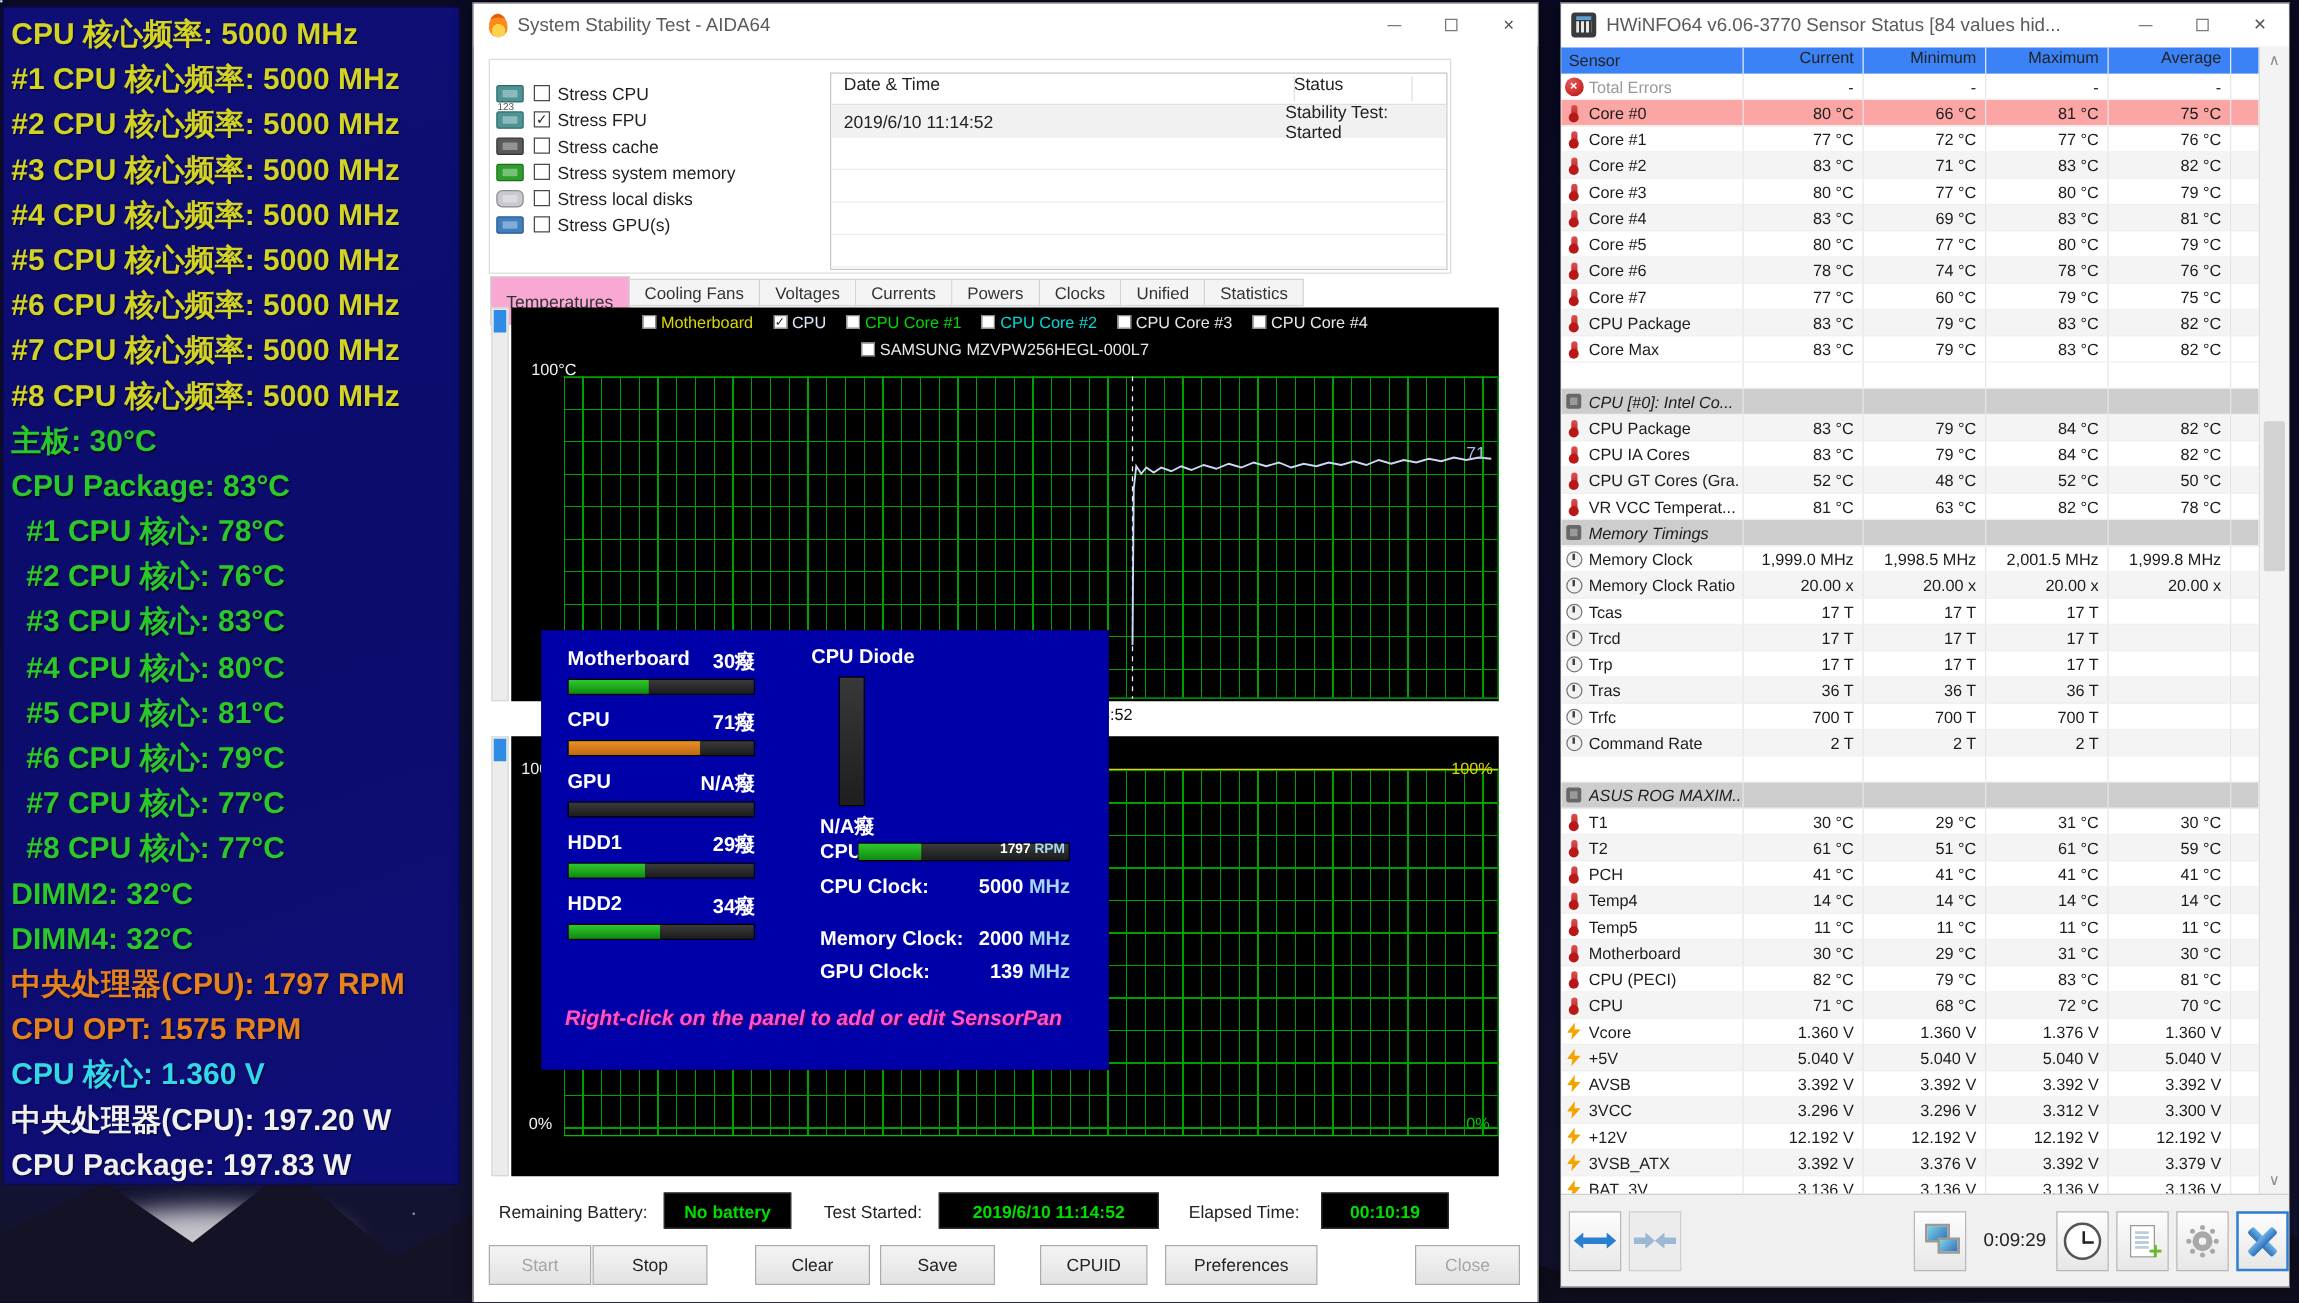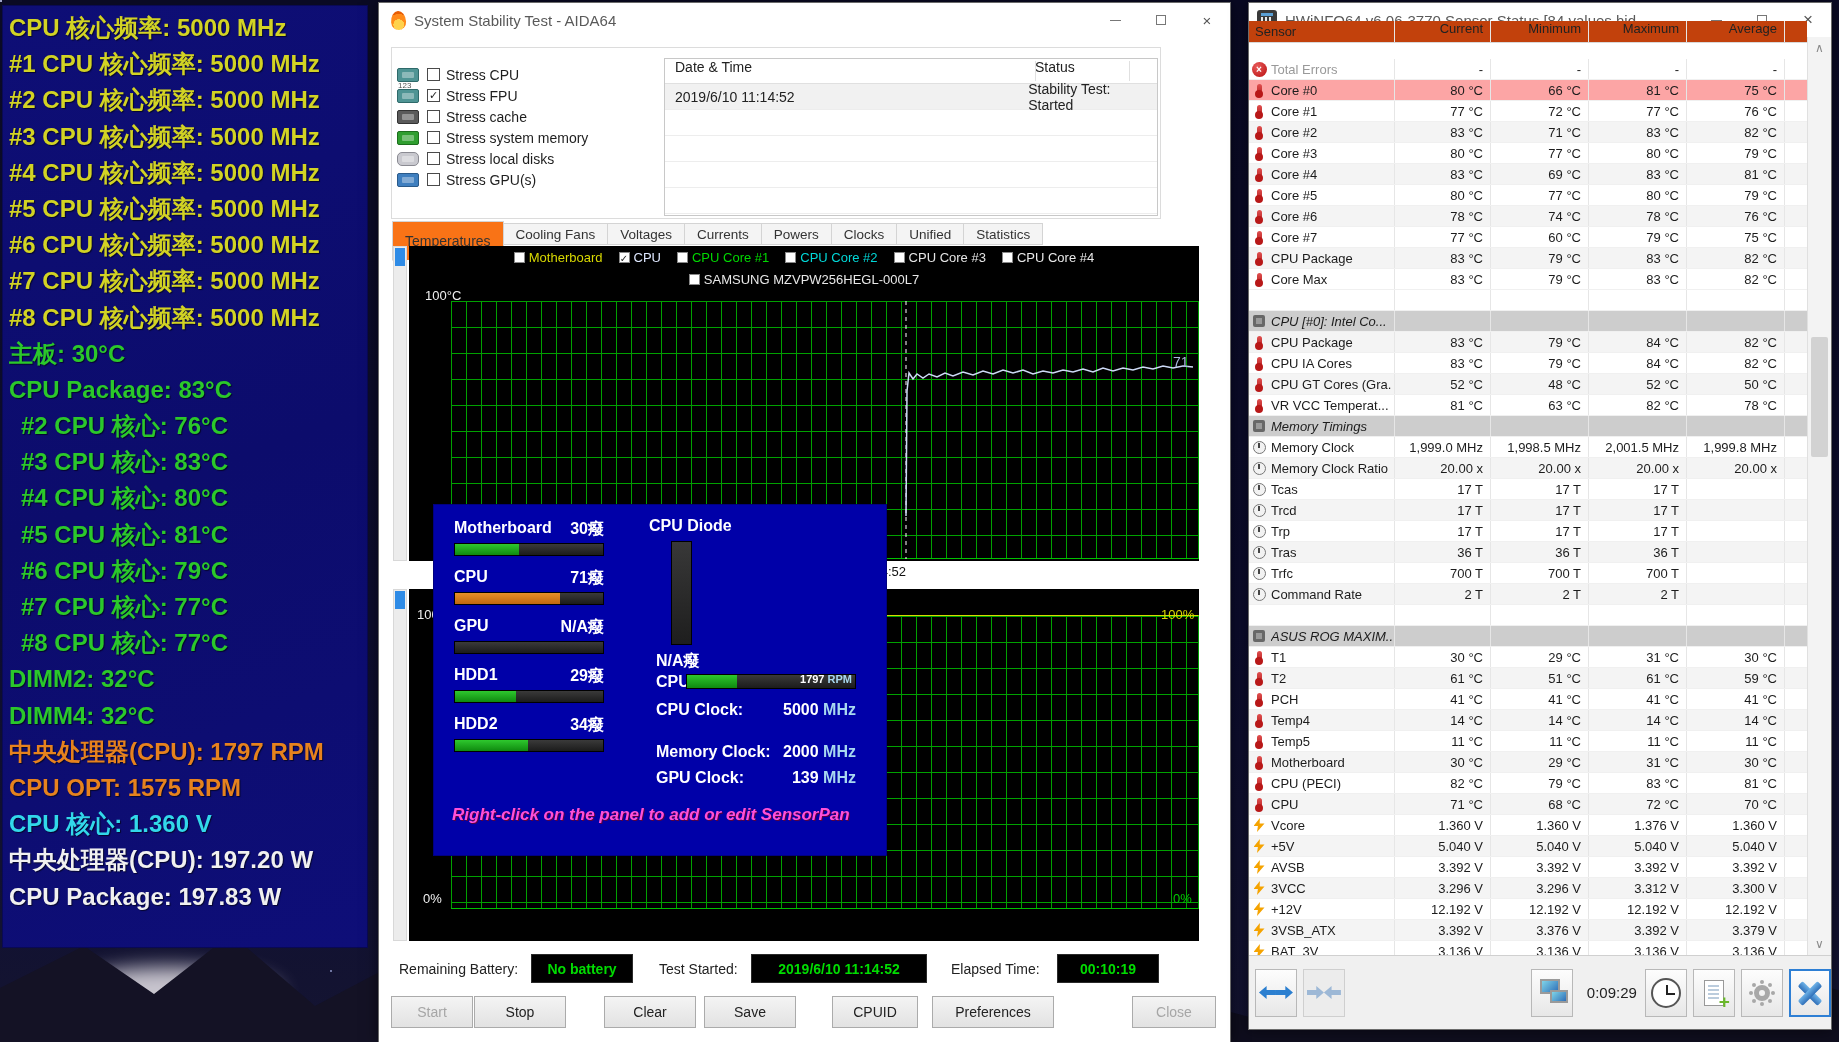--- a/index.html
+++ b/index.html
@@ -55,21 +55,21 @@
   .logview{position:absolute;left:285px;top:55px;width:494px;height:158px;border:1px solid #c8c8c8;background:#fff;font-size:14px;color:#222;}
   .log-head{position:relative;height:25px;border-bottom:1px solid #e0e0e0;display:flex;align-items:flex-start;}
   .log-col1{padding-left:10px;width:370px;}
   .log-sep{position:absolute;top:2px;bottom:2px;width:1px;background:#e0e0e0;}
   .log-row{position:relative;height:26px;display:flex;align-items:center;border-bottom:1px solid #ededed;}
   .log-row.hl{background:#f1f1f1;}
   
   .tabs{position:absolute;left:13px;top:218px;height:24px;display:flex;font-size:13.5px;color:#333;}
   .tab{padding:0 12px;display:flex;align-items:center;border:1px solid #d4d4d4;border-left:none;background:#f4f4f4;height:22px;margin-top:2px;}
   .tab:first-child{border-left:1px solid #d4d4d4;}
-  .tab.active{background:#f97316;height:40px;margin-top:0;border-bottom:1px solid #fff;font-size:14px;}
+  .tab.active{background:#f9a8d4;height:40px;margin-top:0;border-bottom:1px solid #fff;font-size:14px;}
   
   .chart-black{position:absolute;left:30px;width:790px;background:#000;}
   #chart1{top:243px;height:315px;}
   #chart2{top:586px;height:352px;}
   .gutter{position:absolute;left:14px;width:14px;background:#ececec;border:1px solid #d8d8d8;}
   .gutter .thumb{position:absolute;left:1px;right:1px;top:1px;height:18px;background:#2e8be6;}
   .grid{position:absolute;background-image:
      repeating-linear-gradient(to right,#00a000 0 1px,transparent 1px 15px),
      repeating-linear-gradient(to bottom,#00a000 0 1px,transparent 1px 26px);
      border-right:1px solid #00a000;border-bottom:1px solid #00c000;}
@@ -107,22 +107,22 @@
     display:flex;align-items:center;justify-content:center;font-size:14px;font-weight:bold;}
   .btnrow-btn{position:absolute;top:993px;height:32px;background:linear-gradient(180deg,#f4f4f4,#e2e2e2);
     border:1px solid #ababab;font-size:14px;color:#222;display:flex;align-items:center;justify-content:center;}
   .btnrow-btn.disabled{color:#a6a6a6;}
   
   #hw-win{left:1248px;top:2px;width:584px;height:1028px;}
   .hw-appicon{width:20px;height:20px;margin-left:8px;background:#3a3a3a;border-radius:3px;position:relative;}
   .hw-appicon::after{content:"";position:absolute;left:4px;bottom:4px;width:12px;height:9px;
     background:repeating-linear-gradient(to right,#e8e8e8 0 2px,transparent 2px 4px);}
   .hw-appicon::before{content:"";position:absolute;left:4px;top:3px;width:12px;height:3px;background:#5a9fd4;}
-  #hw-head{position:absolute;left:0;top:18px;right:24px;height:22px;border-bottom:1px solid #d8d8d8;
-    font-size:13px;color:#222;display:flex;background:#c2410c;}
+  #hw-head{position:absolute;left:0;top:35px;right:24px;height:22px;border-bottom:1px solid #d8d8d8;
+    font-size:13px;color:#222;display:flex;background:#3b82f6;}
   .hw-rows{position:absolute;left:0;top:56px;right:24px;bottom:74px;overflow:hidden;background:#fff;}
   .hw-row{display:flex;height:21px;line-height:21px;font-size:13px;color:#1c1c1c;border-bottom:1px solid #f0f0f0;}
   .hw-row.alt{background:#f4f4f4;}
   .hw-row.sel{background:#fca5a5;}
   .hw-row.hdr{background:#cdcdcd;font-style:italic;}
   .hw-row.dim .hw-name{color:#999;}
   .hw-c{border-right:1px solid #e6e6e6;padding-right:7px;text-align:right;white-space:nowrap;overflow:hidden;}
   .hw-c.name{flex:0 0 146px;text-align:left;padding-right:2px;padding-left:2px;display:flex;align-items:center;gap:4px;}
   .hw-c.v1{flex:0 0 96px;} .hw-c.v2,.hw-c.v3,.hw-c.v4{flex:0 0 98px;}
   .hw-name{white-space:nowrap;overflow:hidden;}
@@ -184,20 +184,21 @@
       <div class="lp-line c-yellow">#1 CPU 核心频率: 5000 MHz</div>
       <div class="lp-line c-yellow">#2 CPU 核心频率: 5000 MHz</div>
       <div class="lp-line c-yellow">#3 CPU 核心频率: 5000 MHz</div>
       <div class="lp-line c-yellow">#4 CPU 核心频率: 5000 MHz</div>
       <div class="lp-line c-yellow">#5 CPU 核心频率: 5000 MHz</div>
       <div class="lp-line c-yellow">#6 CPU 核心频率: 5000 MHz</div>
       <div class="lp-line c-yellow">#7 CPU 核心频率: 5000 MHz</div>
       <div class="lp-line c-yellow">#8 CPU 核心频率: 5000 MHz</div>
       <div class="lp-line c-green">主板: 30°C</div>
       <div class="lp-line c-green">CPU Package: 83°C</div>
+      <div class="lp-line c-green lp-indent">#1 CPU 核心: 78°C</div>
       <div class="lp-line c-green lp-indent">#2 CPU 核心: 76°C</div>
       <div class="lp-line c-green lp-indent">#3 CPU 核心: 83°C</div>
       <div class="lp-line c-green lp-indent">#4 CPU 核心: 80°C</div>
       <div class="lp-line c-green lp-indent">#5 CPU 核心: 81°C</div>
       <div class="lp-line c-green lp-indent">#6 CPU 核心: 79°C</div>
       <div class="lp-line c-green lp-indent">#7 CPU 核心: 77°C</div>
       <div class="lp-line c-green lp-indent">#8 CPU 核心: 77°C</div>
       <div class="lp-line c-green">DIMM2: 32°C</div>
       <div class="lp-line c-green">DIMM4: 32°C</div>
       <div class="lp-line c-orange">中央处理器(CPU): 1797 RPM</div>

